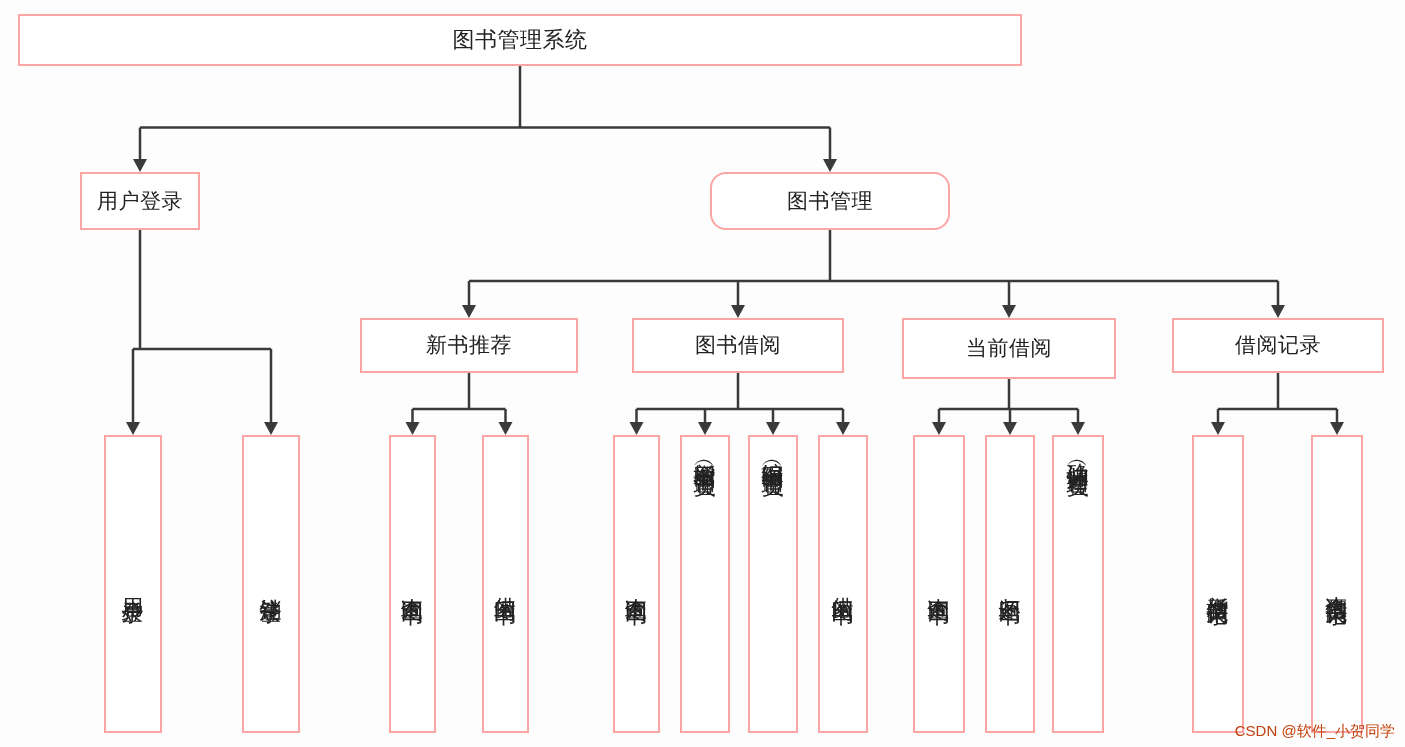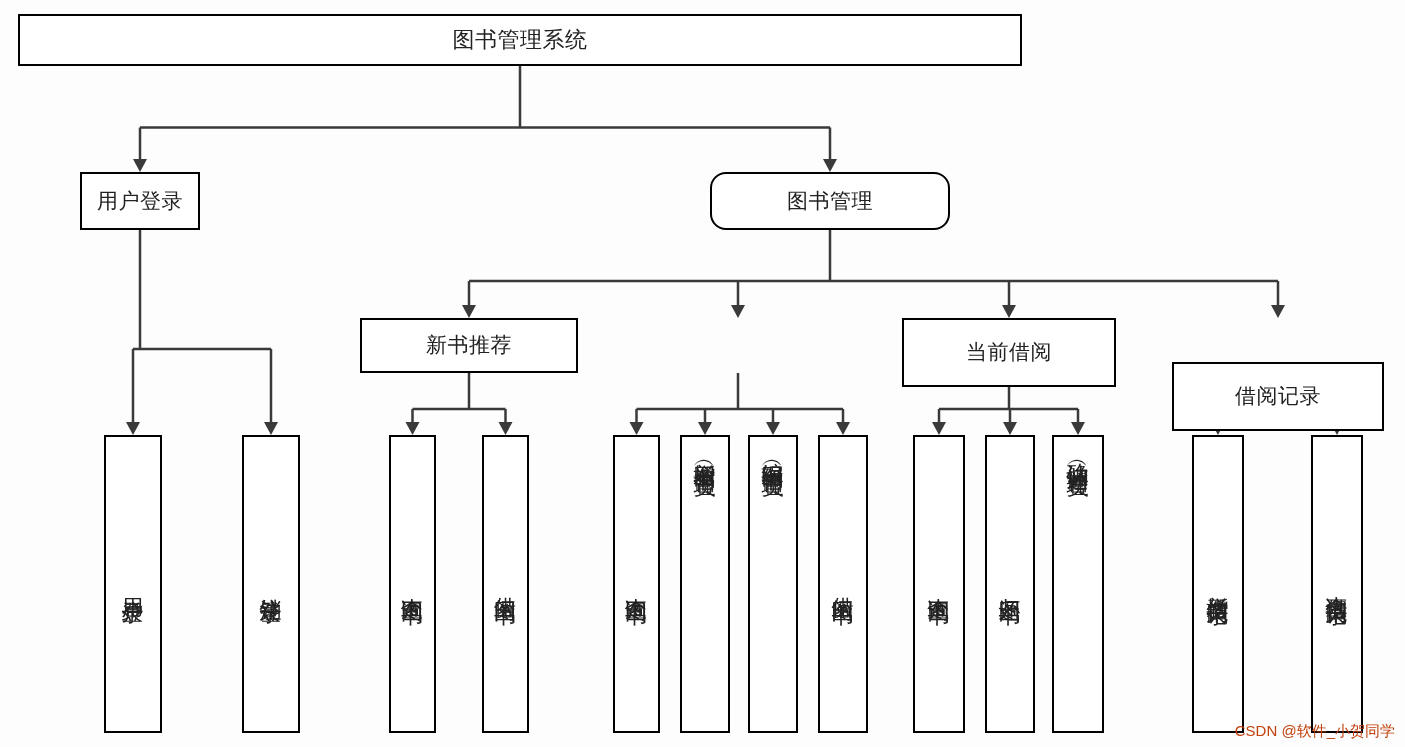--- a/index.html
+++ b/index.html
@@ -22,21 +22,21 @@
     left: 0;
     top: 0;
     width: 1405px;
     height: 747px;
     pointer-events: none;
   }
   .node {
     position: absolute;
     box-sizing: border-box;
     background: #ffffff;
-    border: 2px solid #000000;
+    border: 2px solid #fca5a5;
     display: flex;
     align-items: center;
     justify-content: center;
     color: #222222;
     z-index: 2;
   }
   .node .label {
     display: block;
     text-align: center;
     line-height: 1.18;
@@ -141,24 +141,27 @@
   <div class="node horizontal" style="left: 80px; top: 172px; width: 120px; height: 58px;">
     <span class="label">用户登录</span>
   </div>
   <div class="node horizontal" style="left: 710px; top: 172px; width: 240px; height: 58px; border-radius: 16px;">
     <span class="label">图书管理</span>
   </div>
 
   <div class="node horizontal" style="left: 360px; top: 318px; width: 218px; height: 55px;">
     <span class="label">新书推荐</span>
   </div>
-  <div class="node horizontal" style="left: 902px; top: 318px; width: 214px; height: 69px;">
+  <div class="node horizontal" style="left: 632px; top: 318px; width: 212px; height: 55px;">
+    <span class="label">图书借阅</span>
+  </div>
+  <div class="node horizontal" style="left: 902px; top: 318px; width: 214px; height: 61px;">
     <span class="label">当前借阅</span>
   </div>
-  <div class="node horizontal" style="left: 1172px; top: 318px; width: 212px; height: 69px; margin-top: 44px;">
+  <div class="node horizontal" style="left: 1172px; top: 318px; width: 212px; height: 55px;">
     <span class="label">借阅记录</span>
   </div>
 
   <div class="node vertical mid" style="left: 104px; top: 435px; width: 58px; height: 298px;">
     <span class="label">用户登录</span>
   </div>
   <div class="node vertical mid" style="left: 242px; top: 435px; width: 58px; height: 298px;">
     <span class="label">注销登录</span>
   </div>
 

